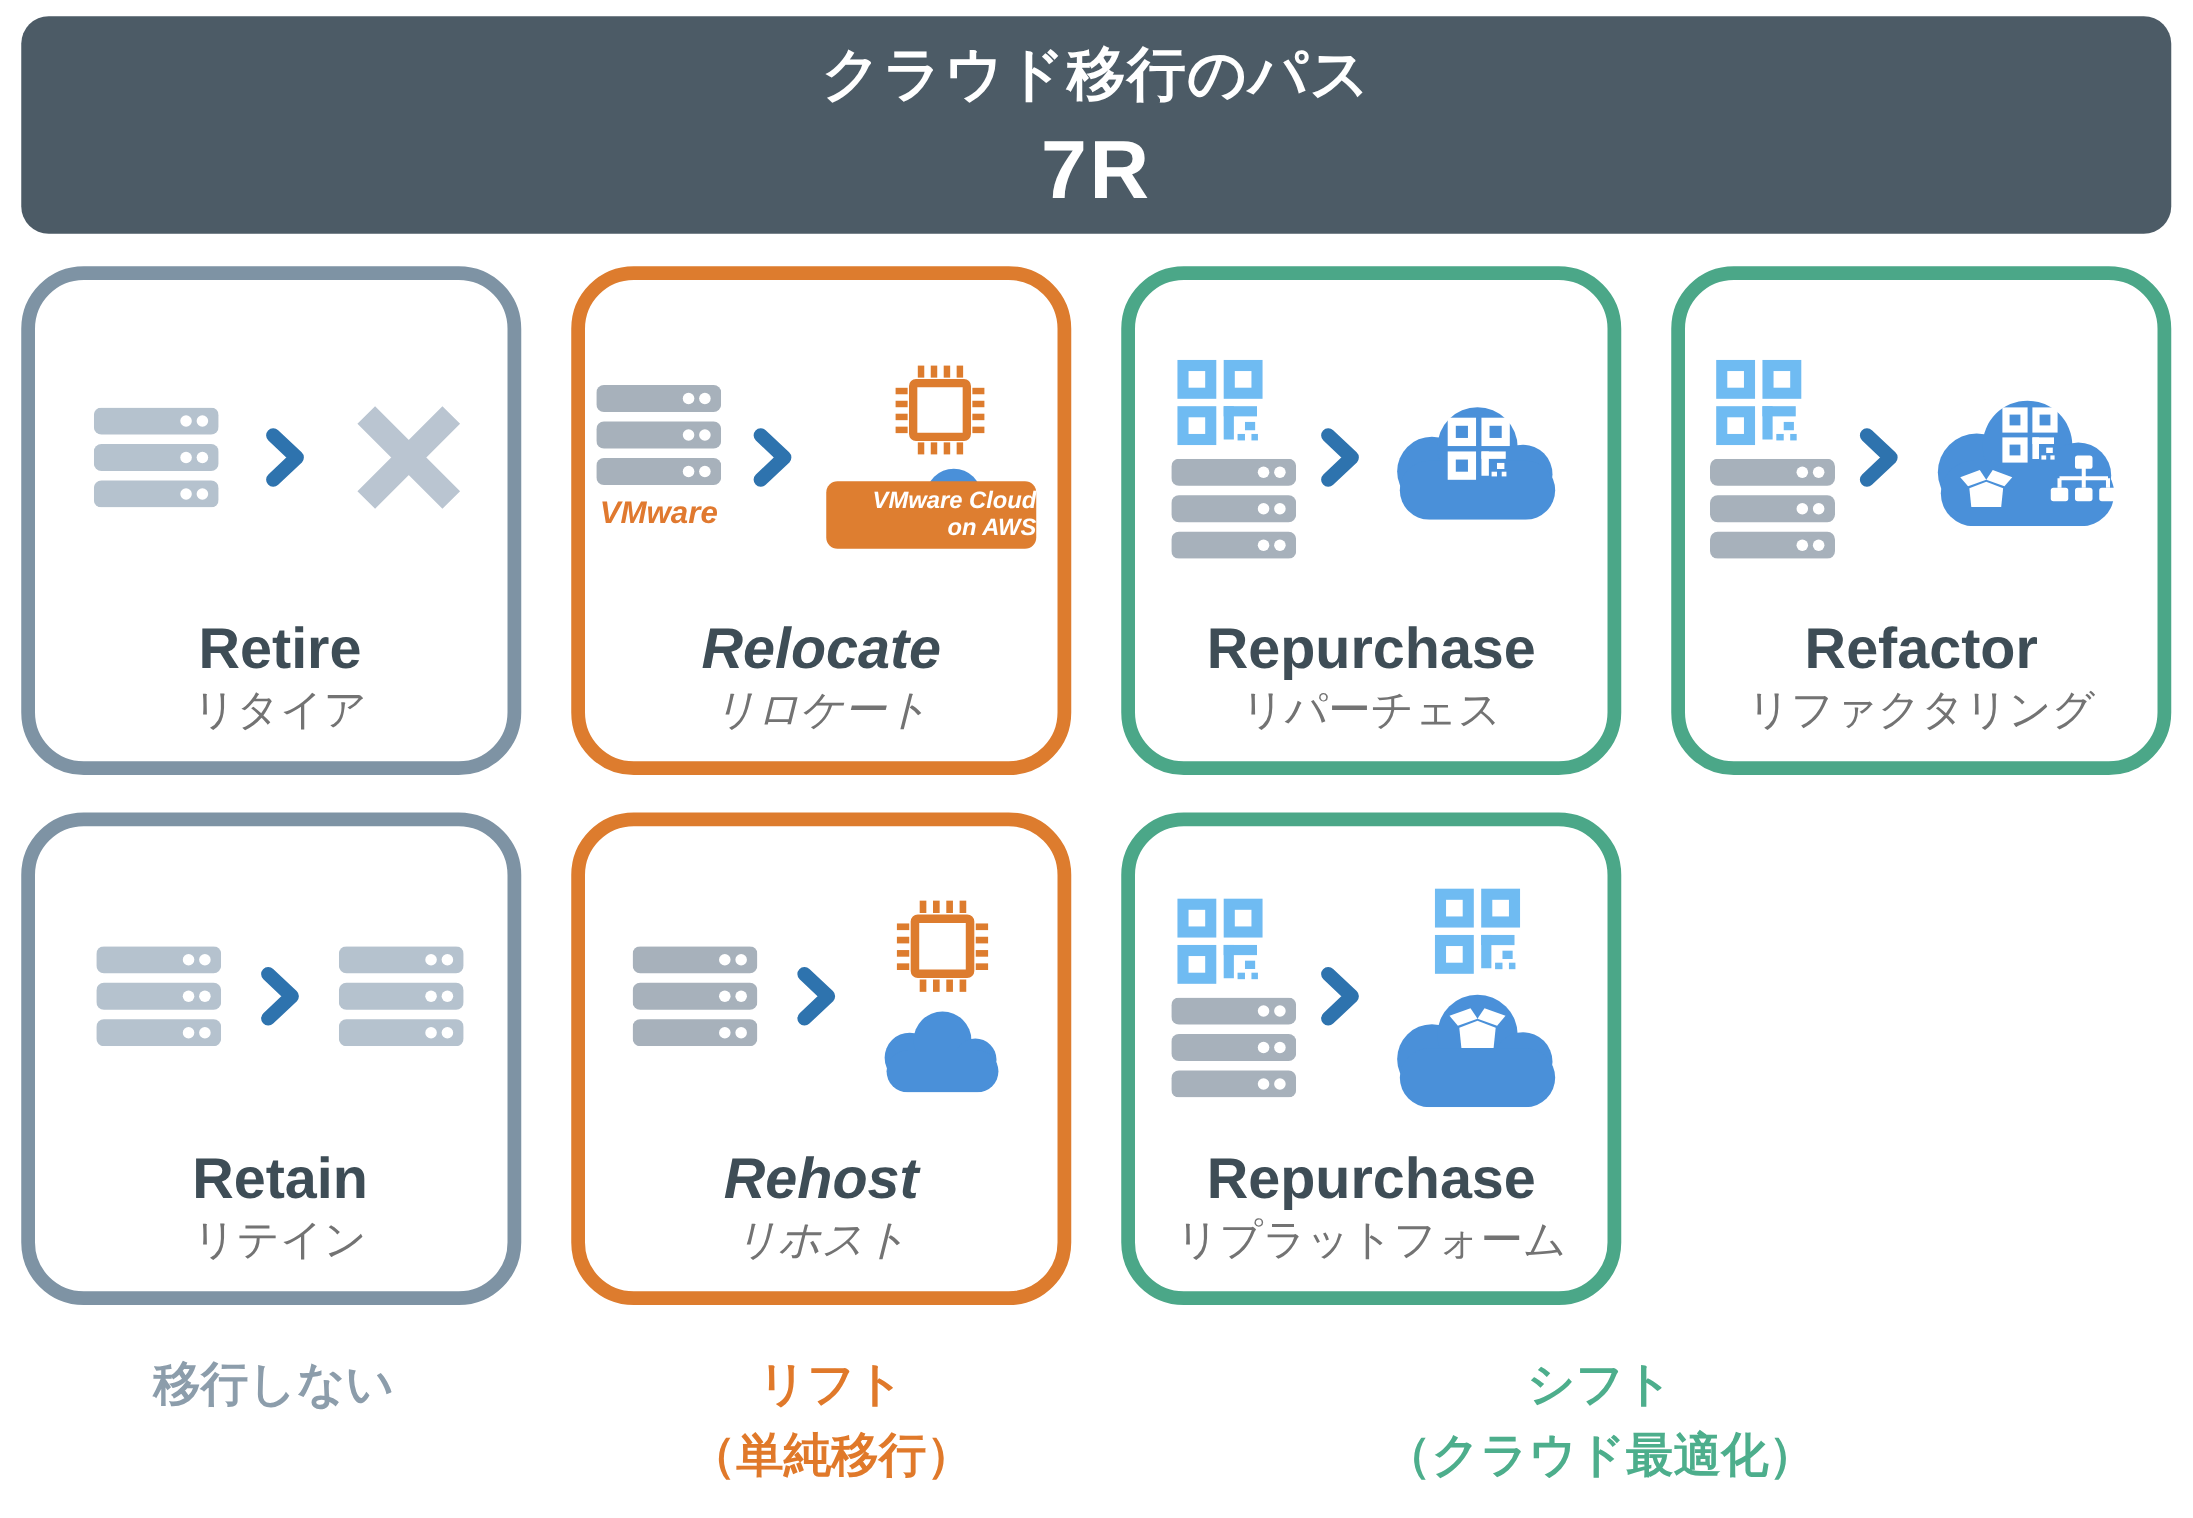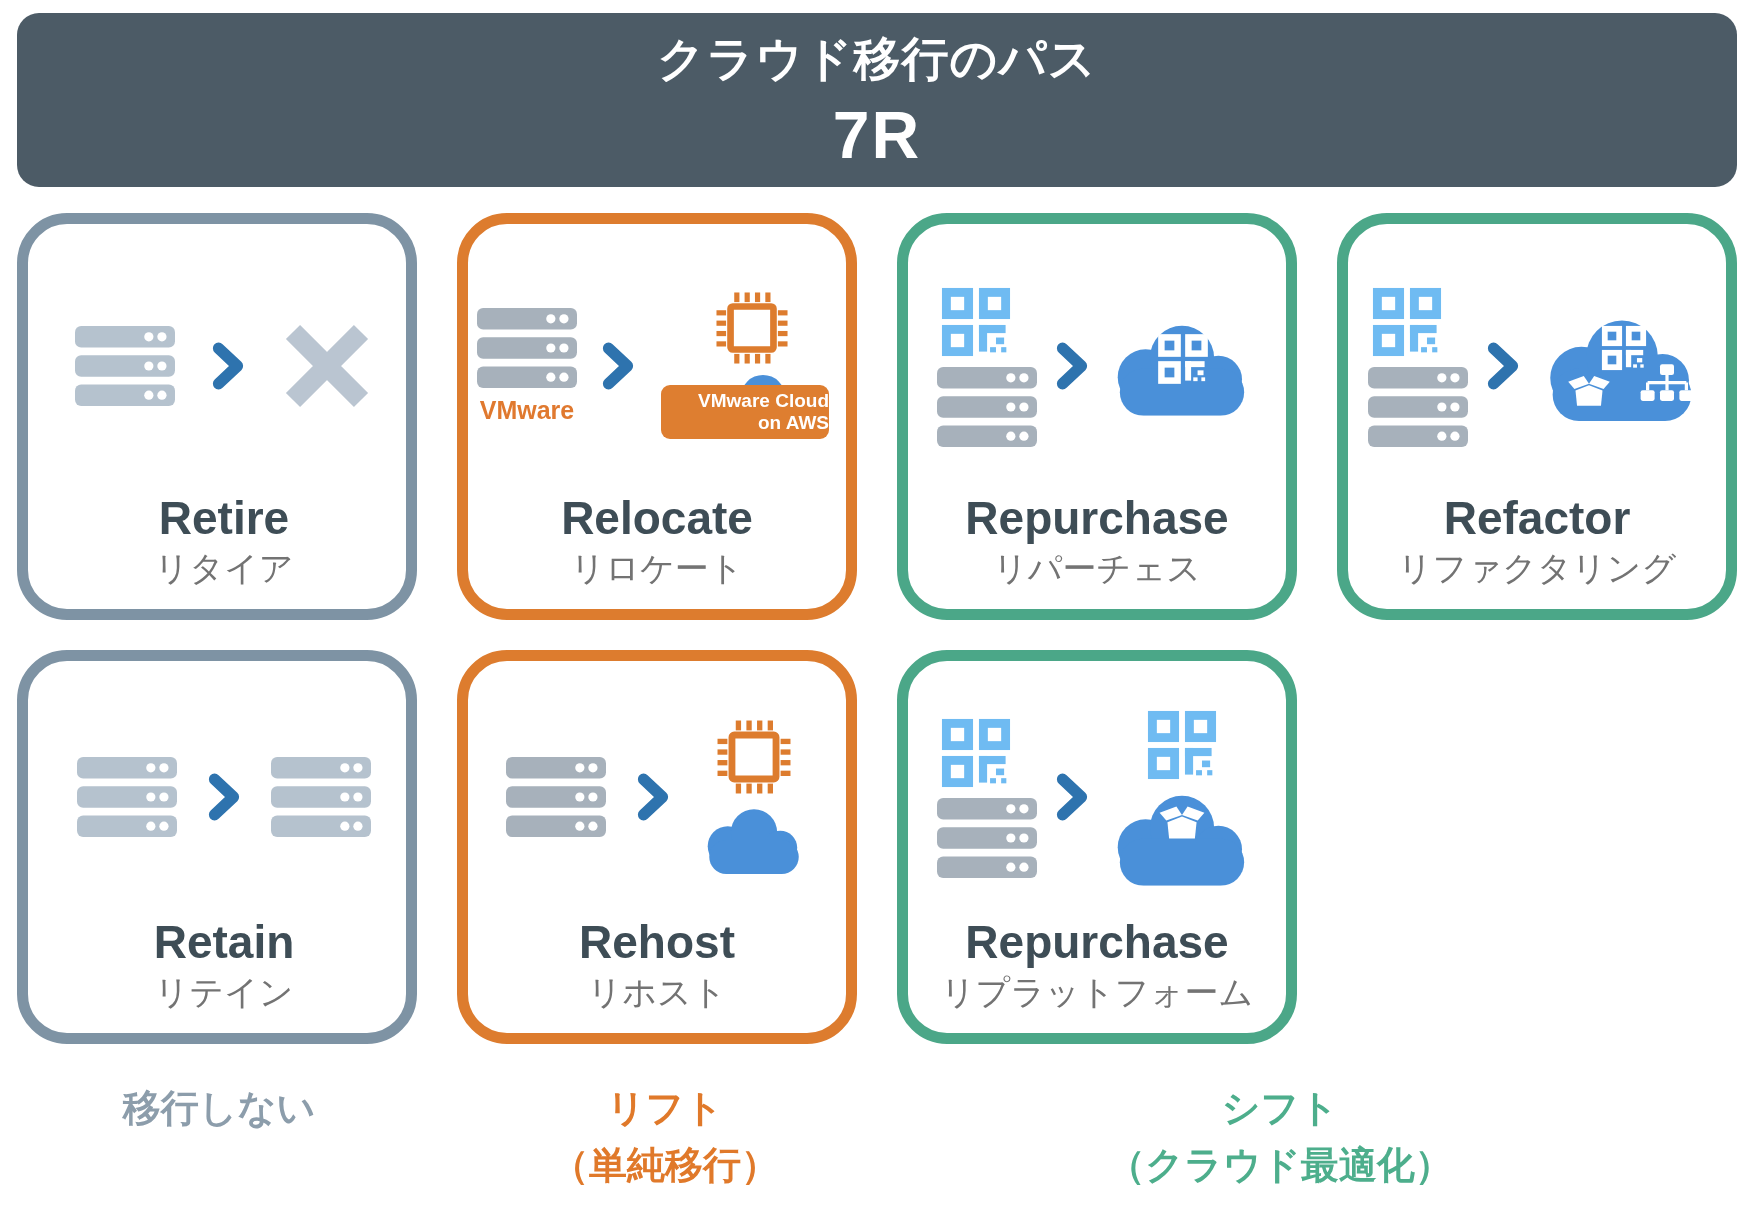--- a/index.html
+++ b/index.html
@@ -11,21 +11,21 @@
        display:flex;flex-direction:column;align-items:center;justify-content:center;color:#fff;}
   .hdr-sub{font-size:47px;font-weight:600;letter-spacing:1px;}
   .hdr-title{font-size:66px;font-weight:800;margin-top:6px;letter-spacing:2px;}
 
   
   .grid{margin:26px 17px 0;display:grid;grid-template-columns:repeat(4,1fr);
         grid-template-rows:407px 394px;column-gap:40px;row-gap:30px;}
   .card{border:11px solid;border-radius:50px;background:#fff;box-sizing:border-box;
         display:flex;flex-direction:column;align-items:center;padding:16px 6px 20px;}
   .bd-gray{border-color:#7E93A4;padding-left:20px;}
-  .bd-orange{border-color:#DD7C2E;}
+  .bd-orange{border-color:#DD7C2E;font-style:italic;}
   .bd-green{border-color:#4BA788;}
 
   .icons{flex:1;display:flex;align-items:center;justify-content:center;width:100%;}
   .g36{gap:36px}.g30{gap:30px}.g26{gap:24px}.g18{gap:18px}
   .ct{margin:0;font-size:46px;font-weight:700;color:#3E4D56;line-height:1.12;text-align:center;}
   .cs{font-size:34px;color:#737373;margin-top:4px;line-height:1.2;text-align:center;}
 
   
   svg{display:block;}
   .ic-server{width:100px;height:80px;flex:none;}

